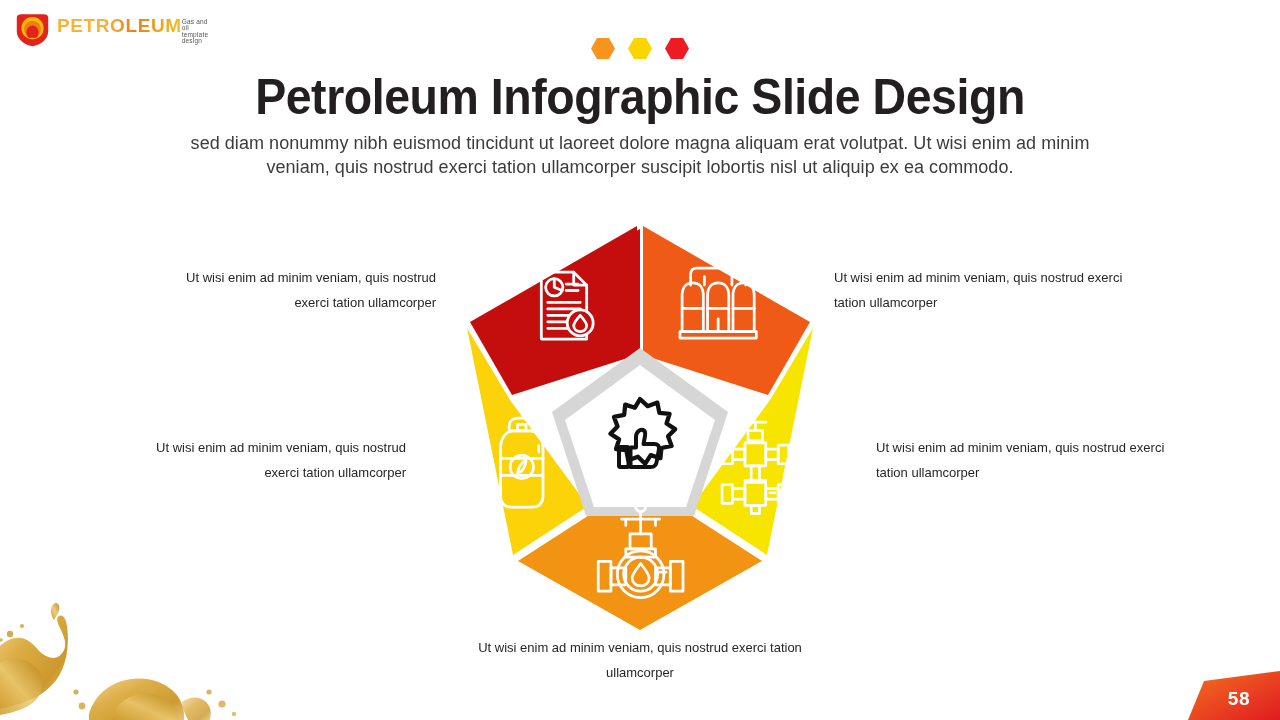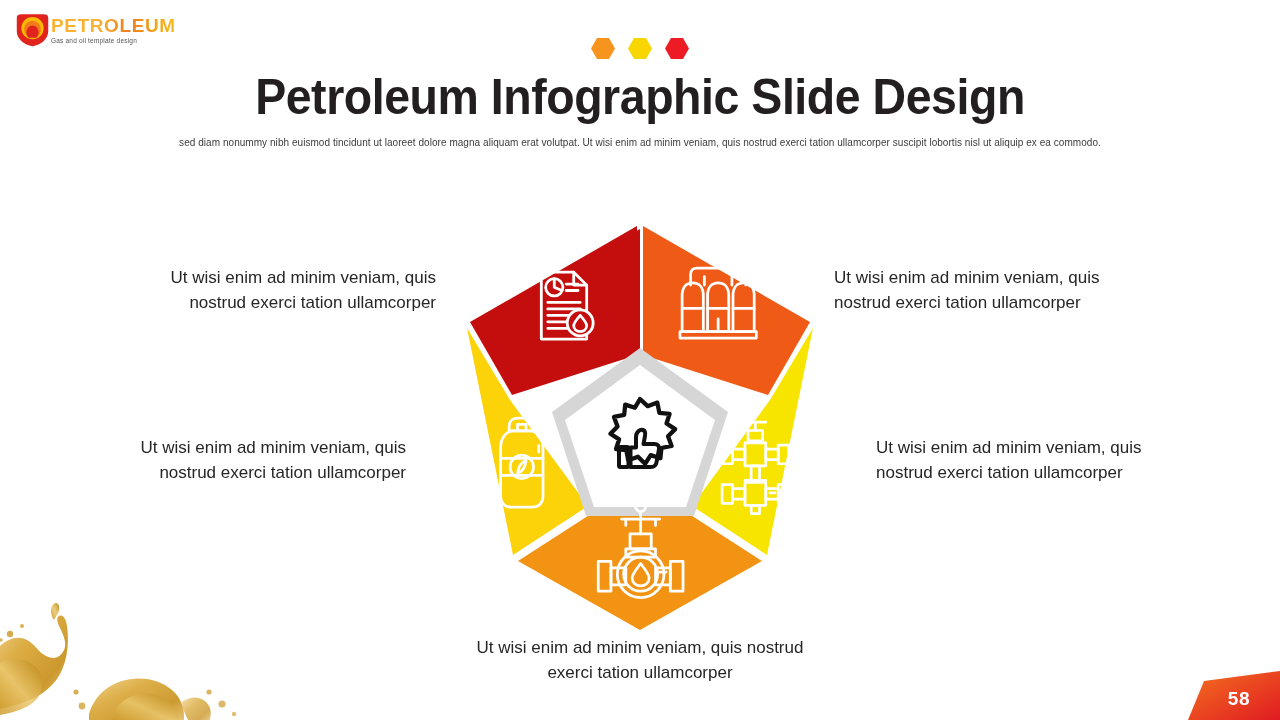--- a/index.html
+++ b/index.html
@@ -7,21 +7,21 @@
     width:1280px; height:720px;
     background:#ffffff;
     font-family:"Liberation Sans", sans-serif;
     overflow:hidden;
   }
   .slide { position:relative; width:1280px; height:720px; background:#fff; }
 
   
   .logo { position:absolute; left:14px; top:11px; width:180px; height:38px; display:flex; align-items:center; }
   .logo-mark { width:37px; height:36px; flex:0 0 auto; }
-  .logo-text { display:flex; flex-direction:column; justify-content:center; }
+  .logo-text { margin-left:6px; display:flex; flex-direction:row; justify-content:center; }
   .logo-name {
     font-size:19px; font-weight:bold; letter-spacing:0.6px; line-height:1;
     color:#F5A623;
     background:linear-gradient(90deg,#F9B233 0%,#F9B233 38%,#EF7D1A 62%,#F4C01E 100%);
     -webkit-background-clip:text; background-clip:text; color:transparent;
   }
   .logo-tag { font-size:6.5px; color:#555; margin-top:3px; letter-spacing:0.2px; line-height:1; }
 
   
   .hexrow { position:absolute; left:0; right:0; top:38px; display:flex; justify-content:center; gap:13px; }
@@ -32,30 +32,30 @@
     position:absolute; left:0; right:0; top:68px;
     text-align:center;
     font-size:50px; font-weight:bold; color:#231f20;
     font-stretch:condensed;
     letter-spacing:-0.5px;
     transform:scaleX(0.93); transform-origin:center top;
     white-space:nowrap;
   }
   .subtitle {
     position:absolute; left:170px; width:940px; top:131px;
-    text-align:center; font-size:10px; color:#3c3c3c; line-height:24px;
+    text-align:center; font-size:18px; color:#3c3c3c; line-height:24px;
     letter-spacing:0.05px;
   }
 
   
   .diagram { position:absolute; left:434px; top:222px; width:412px; height:412px; }
   .diagram svg { display:block; width:412px; height:412px; overflow:visible; }
 
   
-  .cap { position:absolute; font-size:17px; line-height:24.5px; color:#262626; }
+  .cap { position:absolute; font-size:13px; line-height:24.5px; color:#262626; }
   .cap.r { text-align:right; }
   .cap.l { text-align:left; }
   .cap.c { text-align:center; }
 
   #cap-1 { left:150px;  top:266px; width:286px; }
   #cap-2 { left:834px;  top:266px; width:300px; }
   #cap-3 { left:876px;  top:436px; width:300px; }
   #cap-4 { left:470px;  top:636px; width:340px; }
   #cap-5 { left:120px;  top:436px; width:286px; }
 

